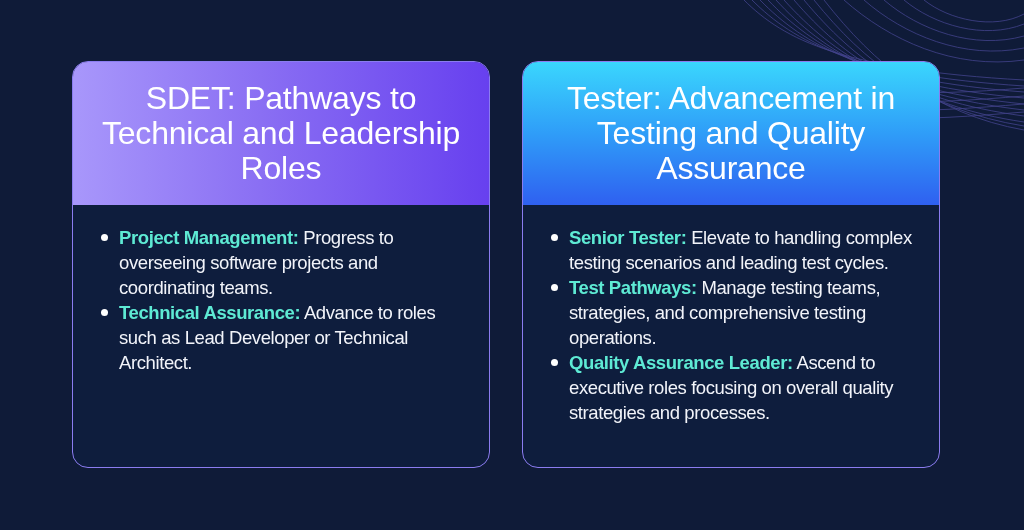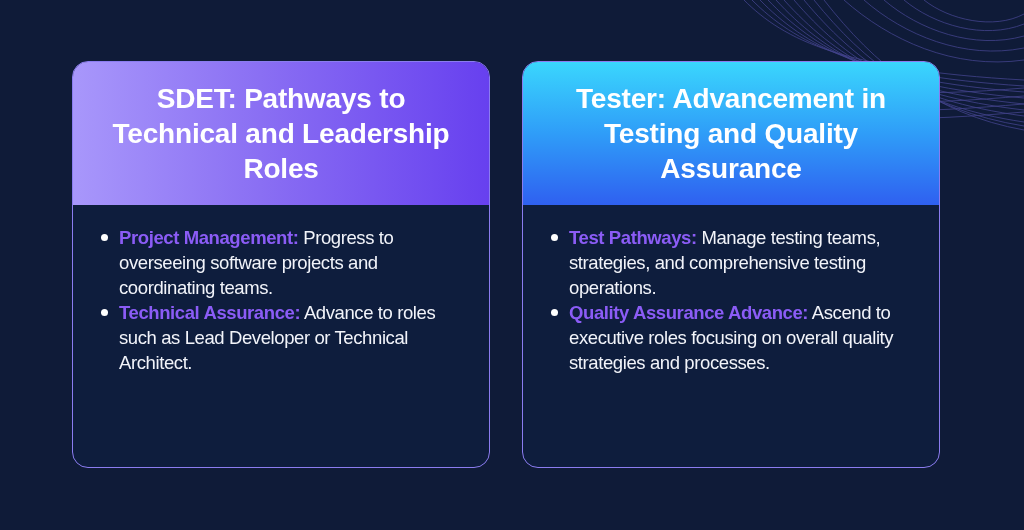--- a/index.html
+++ b/index.html
@@ -44,22 +44,22 @@
       box-sizing: border-box;
     }
     .card.left .card-header {
       background: linear-gradient(90deg, #a897fb 0%, #8a6ff3 45%, #6740ef 100%);
     }
     .card.right .card-header {
       background: linear-gradient(180deg, #3ad6fd 0%, #2f9df8 50%, #2f60f0 100%);
     }
     .card-title {
       color: #ffffff;
-      font-weight: bold;
-      font-size: 28px;
+      font-weight: normal;
+      font-size: 32px;
       line-height: 35px;
       letter-spacing: -0.2px;
       margin: 0;
     }
     .card-body {
       padding: 20px 26px 0 26px;
     }
     ul.items {
       list-style: none;
       margin: 0;
@@ -77,21 +77,21 @@
       position: absolute;
       left: 2px;
       top: 9px;
       width: 7px;
       height: 7px;
       border-radius: 50%;
       background: #ffffff;
     }
     ul.items li .item-head {
       font-weight: bold;
-      color: #8b5cf6;
+      color: #5eead4;
     }
   </style>
 </head>
 <body>
 
 <svg class="bg-waves" viewBox="0 0 300 150" preserveAspectRatio="none">
   <g fill="none" stroke="#4b4a9a" stroke-width="0.8" opacity="0.85">
     <path d="M20 0 C 60 40, 120 70, 300 80"></path>
     <path d="M28 0 C 70 42, 130 75, 300 86"></path>
     <path d="M36 0 C 80 45, 140 80, 300 92"></path>
@@ -130,20 +130,23 @@
   </div>
 </div>
 
 <div class="card right">
   <div class="card-header">
     <h2 class="card-title">Tester: Advancement in Testing and Quality Assurance</h2>
   </div>
   <div class="card-body">
     <ul class="items">
       <li>
+        <span class="bullet"></span><span class="item-head">Senior Tester:</span><span> Elevate to handling complex testing scenarios and leading test cycles.</span>
+      </li>
+      <li>
         <span class="bullet"></span><span class="item-head">Test Pathways:</span><span> Manage testing teams, strategies, and comprehensive testing operations.</span>
       </li>
       <li>
-        <span class="bullet"></span><span class="item-head">Quality Assurance Advance:</span><span> Ascend to executive roles focusing on overall quality strategies and processes.</span>
+        <span class="bullet"></span><span class="item-head">Quality Assurance Leader:</span><span> Ascend to executive roles focusing on overall quality strategies and processes.</span>
       </li>
     </ul>
   </div>
 </div>
 
 </body></html>

